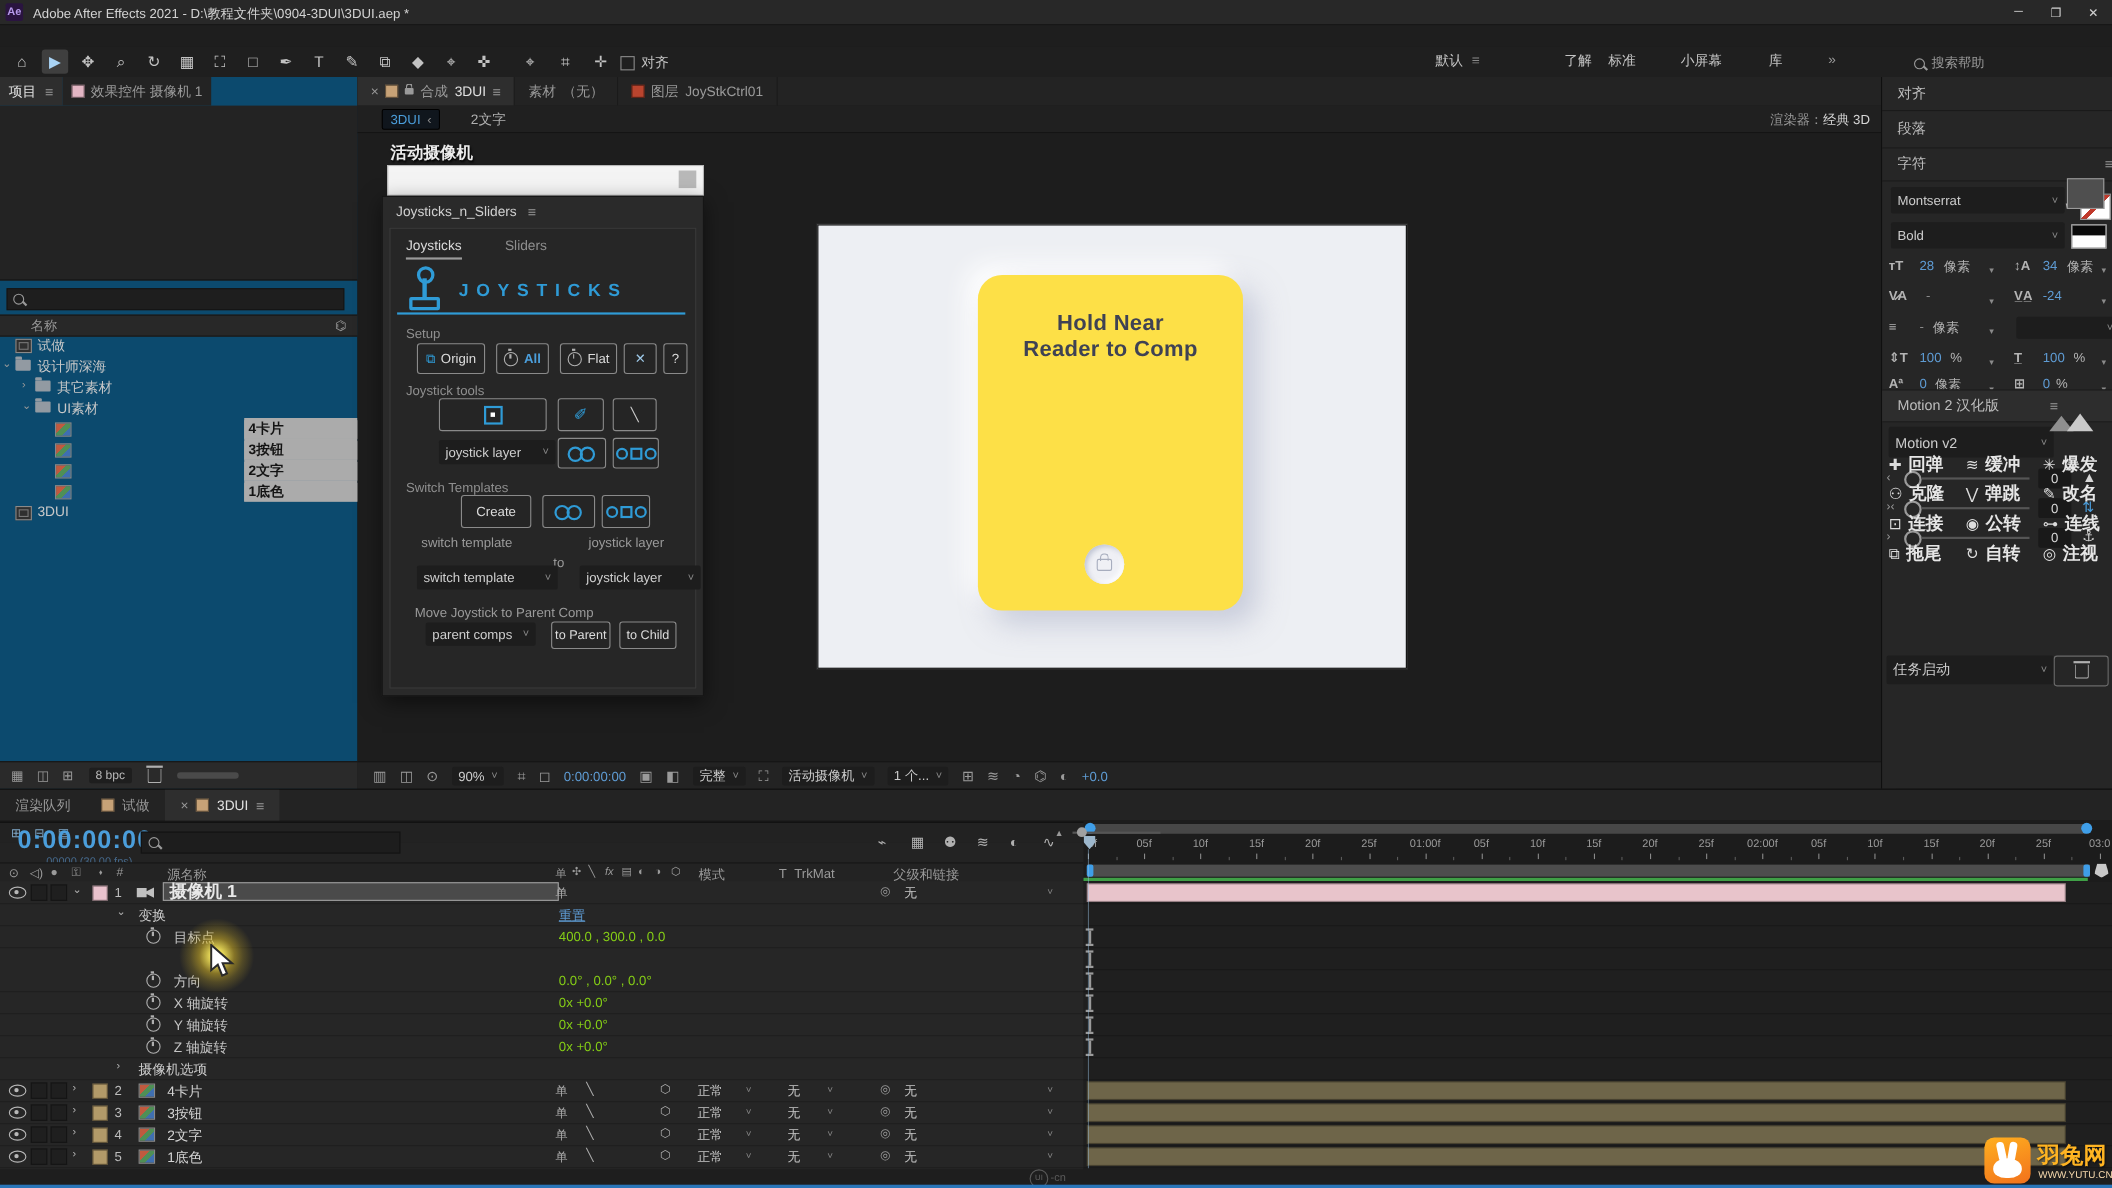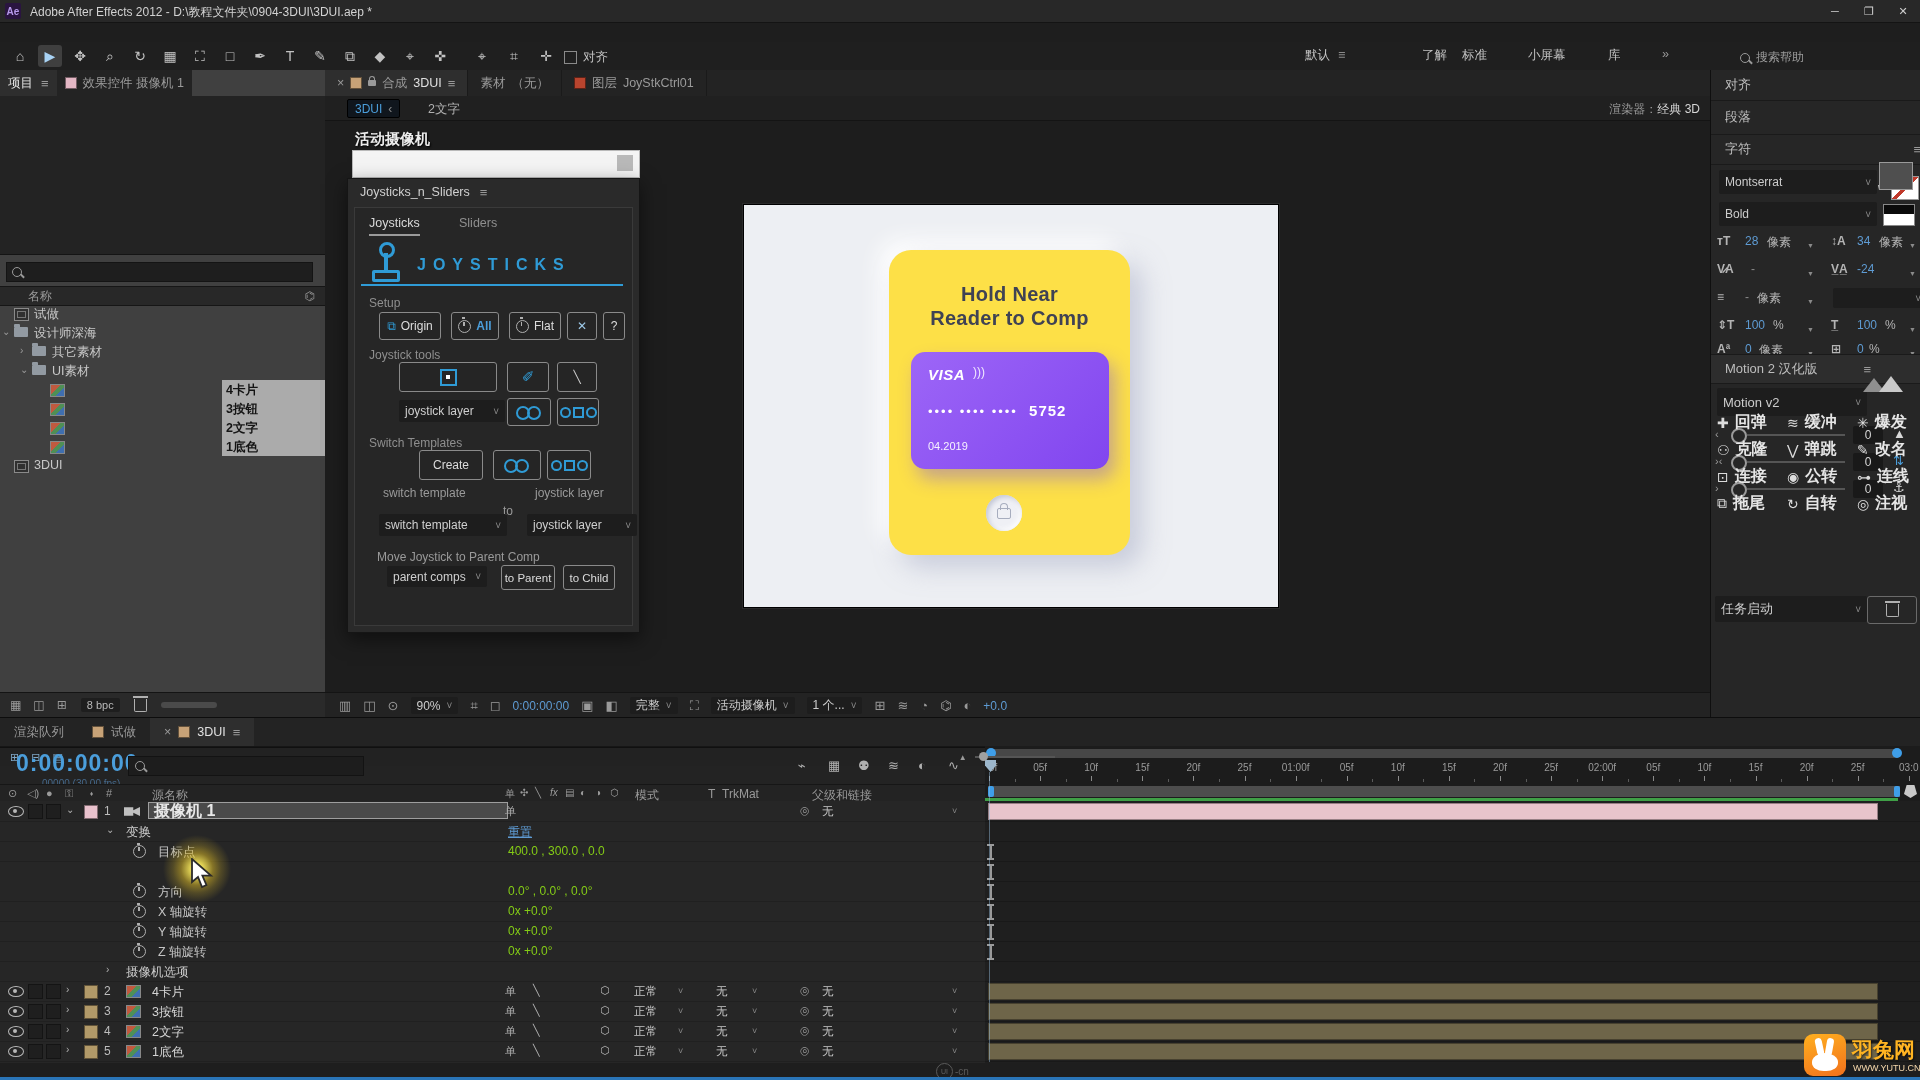--- a/index.html
+++ b/index.html
@@ -31,21 +31,21 @@
   .sw{width:11px;height:11px;border:1.5px solid #b0b0b0;border-radius:50%;position:relative}
   .sw::before{content:"";position:absolute;top:-3.5px;left:3px;width:3px;height:2px;background:#b0b0b0}
   .sw::after{content:"";position:absolute;left:4px;top:1px;width:1.5px;height:4px;background:#b0b0b0}
   .eye{width:14px;height:9px;border:1px solid #b8b8b8;border-radius:50%;position:relative}
   .eye::before{content:"";position:absolute;left:4px;top:1.5px;width:4px;height:4px;border-radius:50%;background:#b8b8b8}
   .trash{width:11px;height:12px;border:1px solid #b0b0b0;border-top:none;border-radius:0 0 2px 2px;position:relative}
   .trash::before{content:"";position:absolute;top:-3px;left:-2px;right:-2px;height:2px;background:#b0b0b0}
   .lockico{width:8px;height:6px;background:#9a9a9a;position:relative;border-radius:1px;display:inline-block}
   .lockico::before{content:"";position:absolute;top:-4px;left:1px;width:4px;height:4px;border:1px solid #9a9a9a;border-bottom:none;border-radius:3px 3px 0 0}
   
-  #pp{left:0;top:70px;width:325px;height:647px;background:#404040;border-right:1px solid #101010}
+  #pp{left:0;top:70px;width:325px;height:647px;background:#0c4a6e;border-right:1px solid #101010}
   .ptab{height:26px;display:flex;align-items:center;font-size:12.5px;color:#9a9a9a;padding:0 8px;background:#232323}
   .ptab.active{background:#2e2e2e;color:#e2e2e2}
   #pp-preview{left:0;top:26px;width:325px;height:158px;background:#232323;border-bottom:1px solid #141414}
   #pp-search{left:6px;top:192px;width:300px;height:18px;background:#1e1e1e;border:1px solid #141414;display:flex;align-items:center;padding-left:5px;gap:4px}
   #pp-colhead{left:0;top:216px;width:325px;height:18px;background:#282828;border-top:1px solid #161616;border-bottom:1px solid #161616;color:#9a9a9a;font-size:12px}
   #ptree{left:0;top:234px;width:325px;height:380px}
   .ptree-row{position:absolute;left:0;width:325px;height:19px}
   .ptree-row .arr{position:absolute;top:2px;font-size:10px;color:#9a9a9a}
   .fold{width:14px;height:10px;background:#929aa2;border-radius:1px;position:relative}
   .fold::before{content:"";position:absolute;top:-3px;left:0;width:6px;height:3px;background:#929aa2;border-radius:1px 1px 0 0}
@@ -208,21 +208,21 @@
   #cursor{left:190px;top:858px}
   #bluestrip{left:0;top:1077px;width:1920px;height:3px;background:#2a75b8}
 </style>
 </head>
 <body>
 
 <div id="app">
 
   <div id="titlebar" class="abs">
     <div id="ae-logo" class="abs">Ae</div>
-    <div id="wtitle" class="abs">Adobe After Effects 2012 - D:\教程文件夹\0904-3DUI\3DUI.aep *</div>
+    <div id="wtitle" class="abs">Adobe After Effects 2021 - D:\教程文件夹\0904-3DUI\3DUI.aep *</div>
     <div class="winbtn abs" style="right:68px">─</div>
     <div class="winbtn abs" style="right:34px">❐</div>
     <div class="winbtn abs" style="right:0">✕</div>
   </div>
 
   <div id="menubar">
       <div class="menu-item">文件(F)</div>
       <div class="menu-item">编辑(E)</div>
       <div class="menu-item">合成(C)</div>
       <div class="menu-item">图层(L)</div>
@@ -375,28 +375,20 @@
       <div id="bsub" class="abs">2文字</div>
       <div id="brender" class="abs">
         <span>渲染器：</span><b>经典 3D</b>
       </div>
     </div>
 
     <div id="canvas" class="abs">
       <div id="bigcard" class="abs">
         <div class="cardtitle abs" style="top:32px">Hold Near</div>
         <div class="cardtitle abs" style="top:56px">Reader to Comp</div>
-        <div id="pcard" class="abs">
-          <div id="visa" class="abs">VISA</div>
-          <div id="nfc" class="abs">)))</div>
-          <div id="pan" class="abs">
-            <span>••••   ••••   ••••</span>&nbsp;&nbsp;<b>5752</b>
-          </div>
-          <div id="expiry" class="abs">04.2019</div>
-        </div>
         <div id="lockbtn" class="abs">
           <span class="biglock"></span>
         </div>
       </div>
     </div>
 
     <div id="viewlabel" class="abs">活动摄像机</div>
     <div id="whitebar" class="abs">
       <span class="gsq"></span>
     </div>

